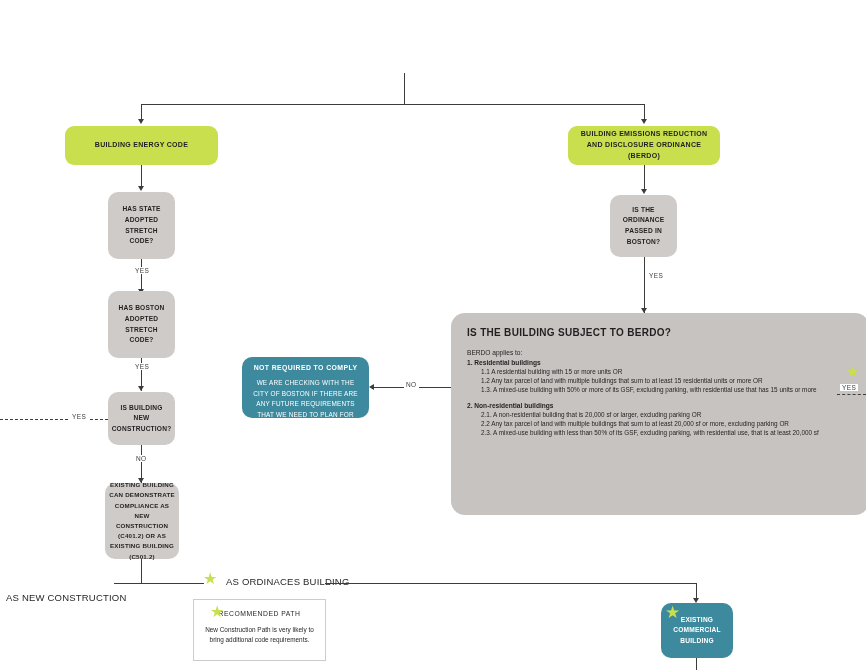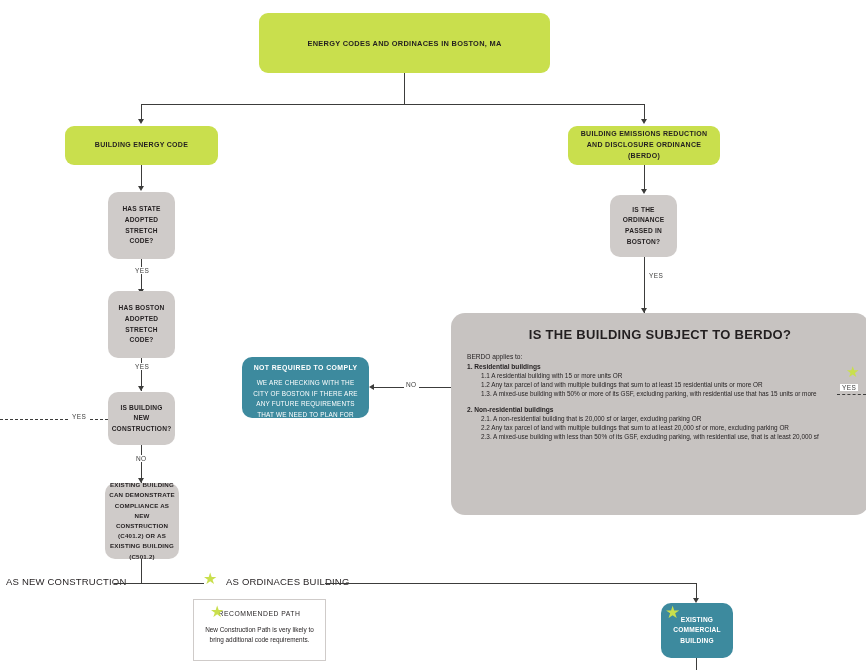--- a/index.html
+++ b/index.html
@@ -40,24 +40,23 @@
   .panel{
     background:#c7c3c1;
     border-radius:14px;
     color:#231f20;
     display:block;
     text-align:left;
     padding:14px 16px;
   }
   .panel h3{
     margin:0 0 11px 0;
-    font-size:13px;
+    font-size:10px;
     font-weight:bold;
     letter-spacing:.3px;
-    text-align:center;
   }
   .panel .lead{font-size:6.6px;margin:0 0 3px 0;}
   .panel .grp{font-size:6.6px;font-weight:bold;margin:0 0 2px 0;}
   .panel .sub{font-size:6.4px;margin:0 0 2px 0;padding-left:14px;}
   .panel .spacer{height:7px;}
 
   .edge{position:absolute;background:#3c3c3b;}
   .h-edge{height:1.2px;}
   .v-edge{width:1.2px;}
   .dash-h{
@@ -93,23 +92,20 @@
   .t-title{font-size:7.4px;}
   .teal-ttl{font-size:6.9px;font-weight:bold;letter-spacing:.4px;margin-bottom:7px;}
   .teal-body{font-size:6.4px;line-height:1.65;letter-spacing:.2px;}
   .stack{display:block;}
 </style>
 </head>
 <body>
 
 <div class="canvas">
 
-  <div class="node green" style="left:259px;top:13px;width:291px;height:60px;">
-    <span class="t-title">ENERGY CODES AND ORDINACES IN BOSTON, MA</span>
-  </div>
 
   <div class="edge v-edge" style="left:404px;top:73px;height:32px;"></div>
   <div class="edge h-edge" style="left:141px;top:104px;width:504px;"></div>
   <div class="edge v-edge" style="left:141px;top:104px;height:16px;"></div>
   <div class="arrow-down" style="left:138px;top:119px;"></div>
   <div class="edge v-edge" style="left:644px;top:104px;height:16px;"></div>
   <div class="arrow-down" style="left:641px;top:119px;"></div>
 
   <div class="node green" style="left:65px;top:126px;width:153px;height:39px;">
     <span class="t1">BUILDING ENERGY CODE</span>
@@ -185,21 +181,21 @@
   <div class="edge h-edge" style="left:374px;top:387px;width:77px;"></div>
   <div class="arrow-left" style="left:369px;top:383.5px;"></div>
   <div class="elabel" style="left:404px;top:381px;">NO</div>
 
   <div class="node teal stack" style="left:242px;top:357px;width:127px;height:61px;padding:7px 8px;display:block;">
     <div class="teal-ttl">NOT REQUIRED TO COMPLY</div>
     <div class="teal-body">WE ARE CHECKING WITH THE CITY OF BOSTON IF THERE ARE ANY FUTURE REQUIREMENTS THAT WE NEED TO PLAN FOR</div>
   </div>
 
   <div class="edge v-edge" style="left:141px;top:559px;height:24px;"></div>
-  <div class="plainlabel" style="left:6px;top:576px;">AS NEW CONSTRUCTION</div>
+  <div class="plainlabel" style="left:6px;top:592px;">AS NEW CONSTRUCTION</div>
   <div class="edge h-edge" style="left:114px;top:583px;width:90px;"></div>
   <div class="star" style="left:203px;top:571px;font-size:16px;">★</div>
   <div class="plainlabel" style="left:226px;top:576px;">AS ORDINACES BUILDING</div>
   <div class="edge h-edge" style="left:325px;top:583px;width:372px;"></div>
   <div class="edge v-edge" style="left:696px;top:583px;height:18px;"></div>
   <div class="arrow-down" style="left:693px;top:598px;"></div>
 
   <div class="legend" style="left:193px;top:599px;width:133px;height:62px;">
     <div class="star" style="left:16px;top:4px;font-size:16px;position:absolute;">★</div>
     <div class="ttl">RECOMMENDED PATH</div>

